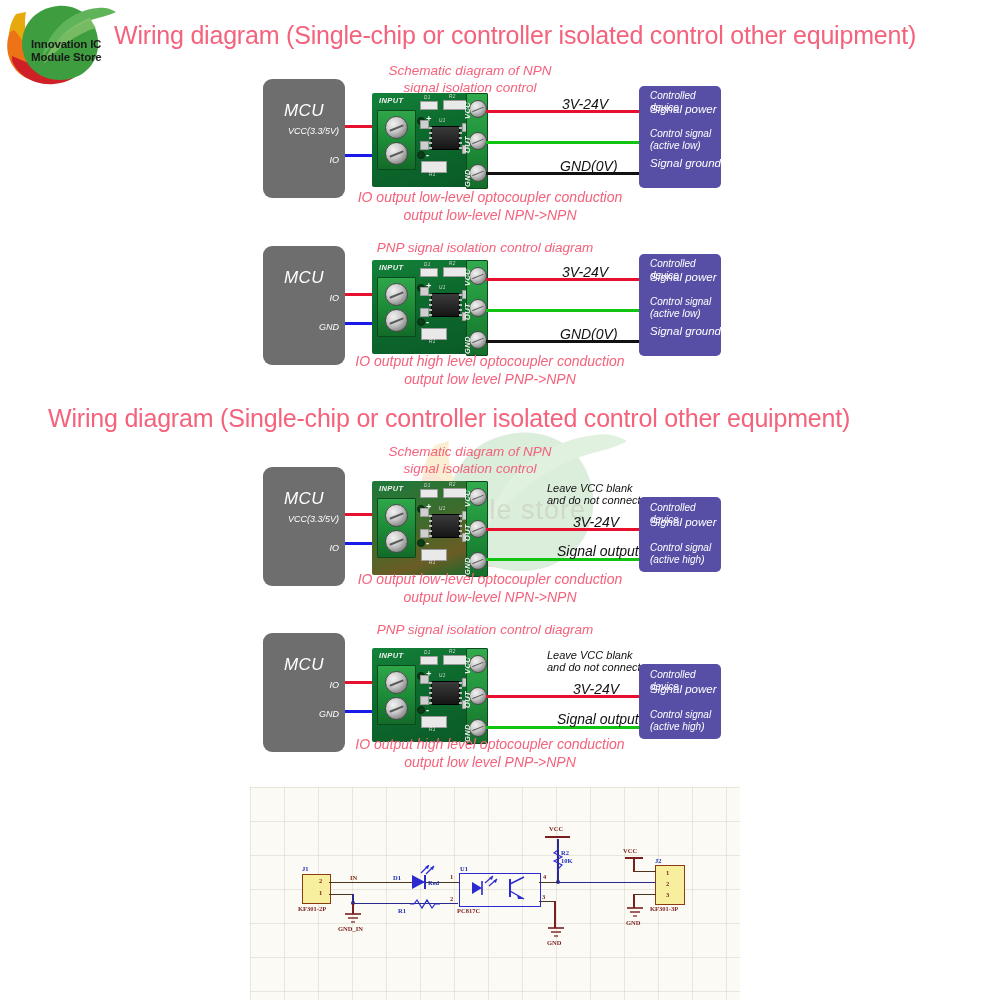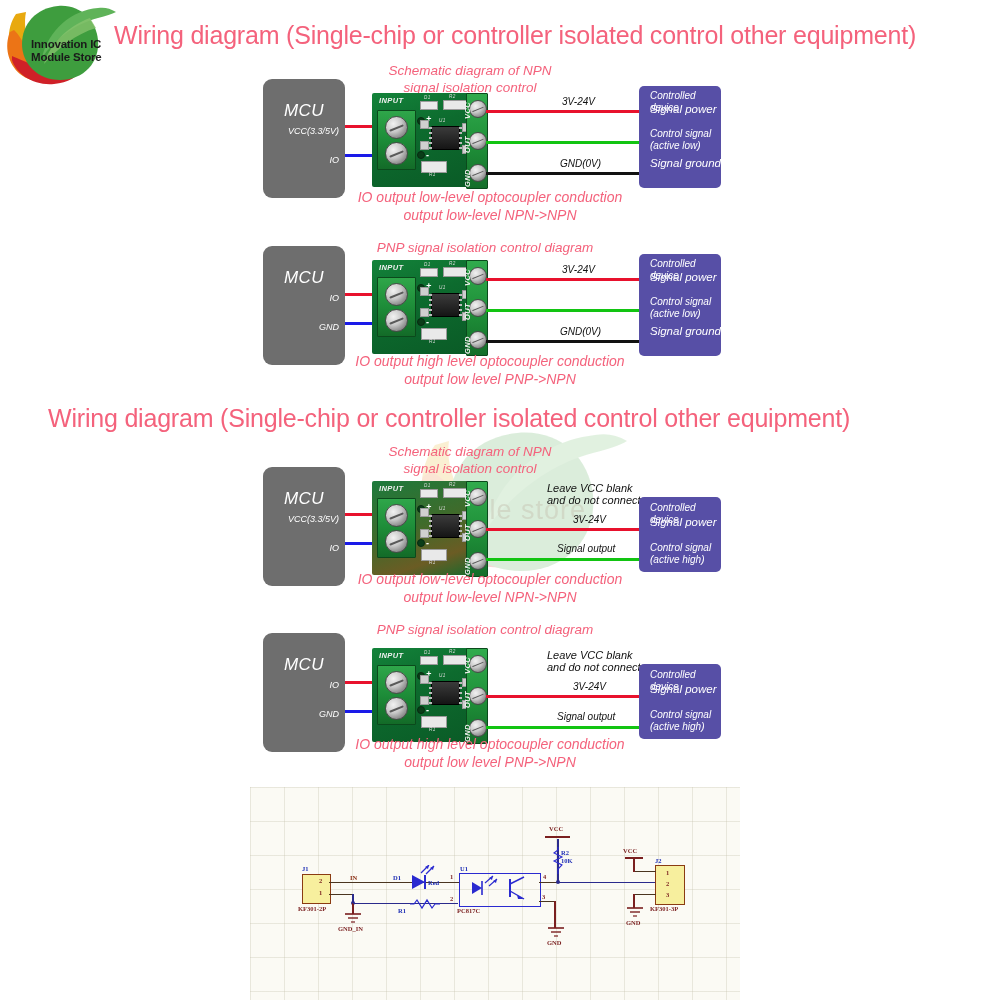--- a/index.html
+++ b/index.html
@@ -58,21 +58,21 @@
   }
 
   
   .wire{position:absolute;height:3px;}
   .wire.red{background:#e8112d;}
   .wire.blue{background:#1a1ae8;}
   .wire.green{background:#12c412;}
   .wire.black{background:#111111;}
 
   .wire-label{
-    position:absolute;font-size:10px;color:#111;background:transparent;
+    position:absolute;font-size:14px;color:#111;background:transparent;
     white-space:nowrap;
   }
   .wire-note{
     position:absolute;font-size:11px;color:#111;line-height:12px;
     white-space:pre-line;
   }
 
   
   .device{
     position:absolute;background:#574fa6;border-radius:5px;color:#fff;

